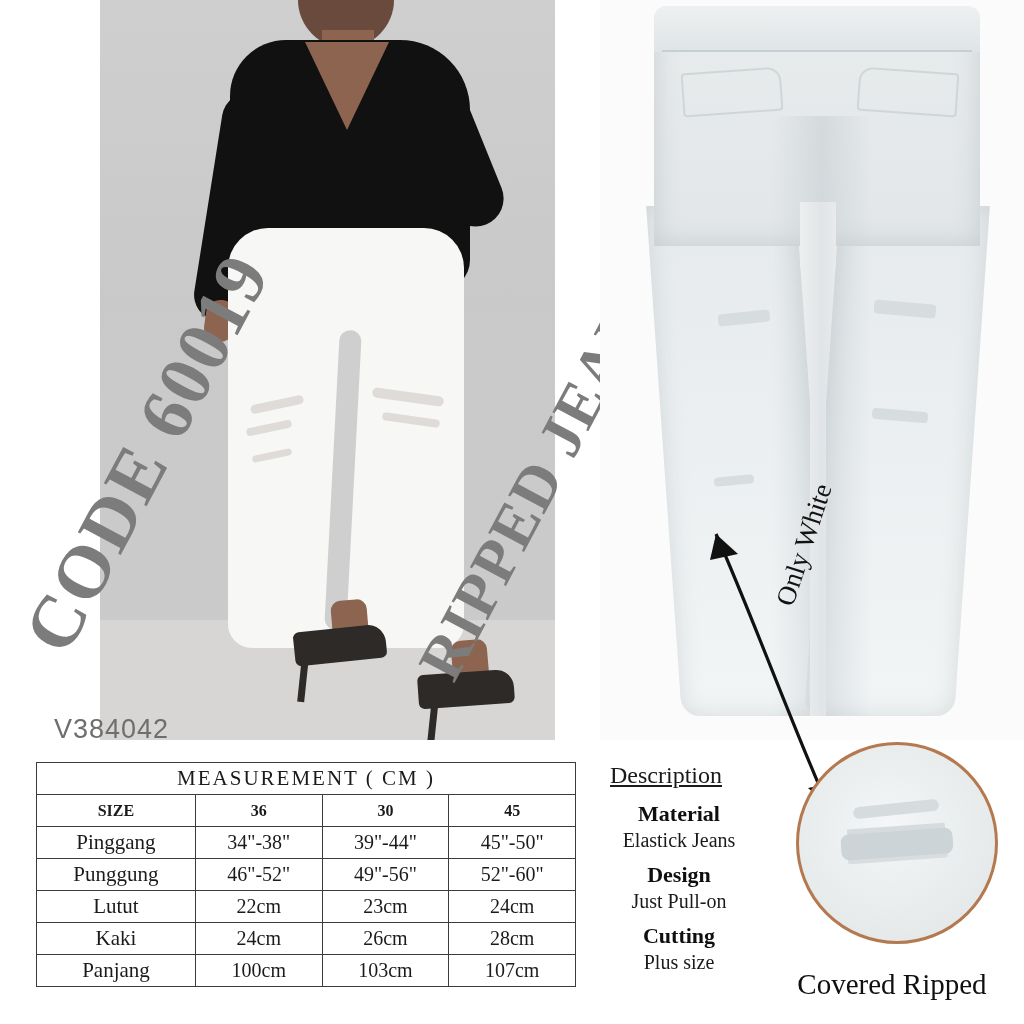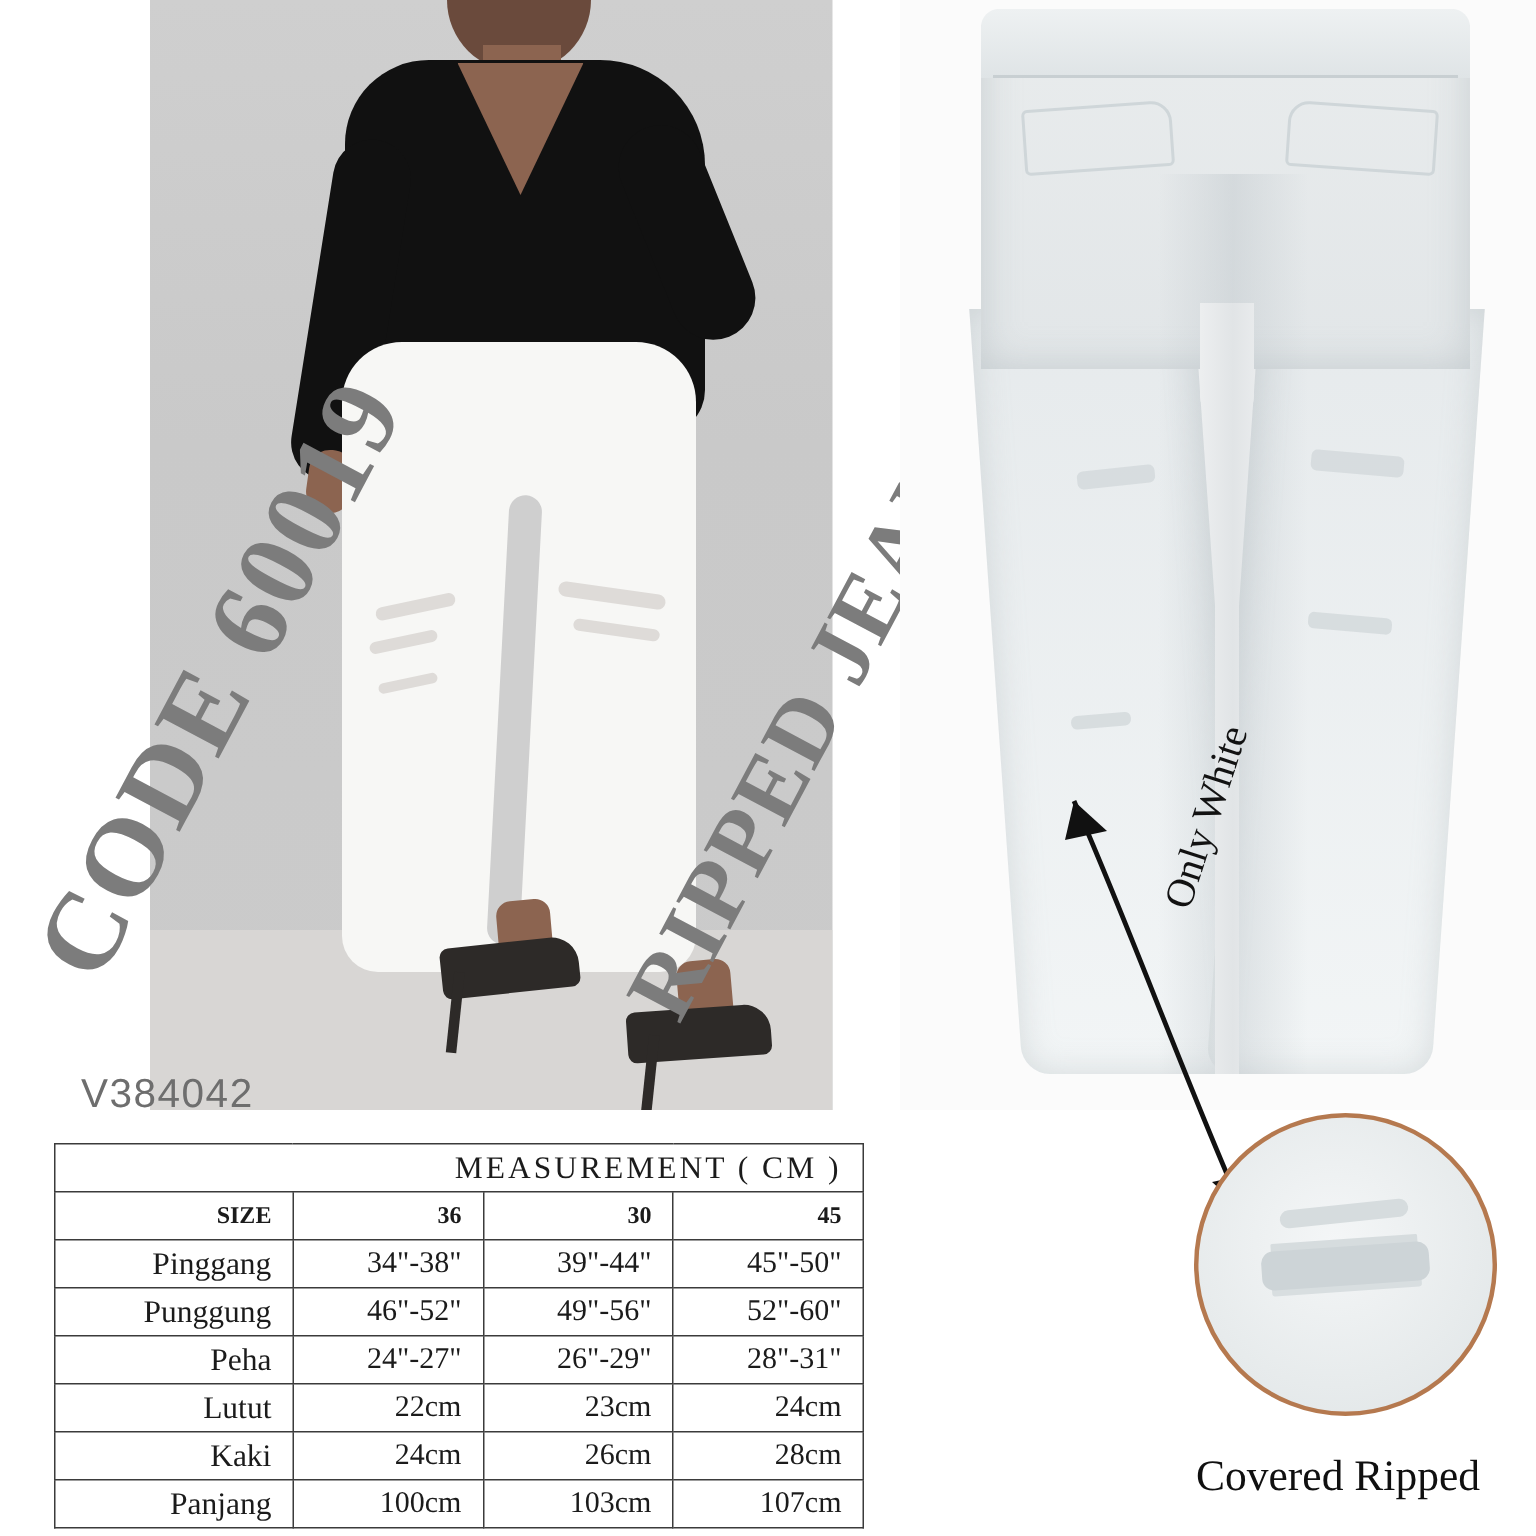--- a/index.html
+++ b/index.html
@@ -222,21 +222,21 @@
     width: 540px;
   }
   table.measure {
     border-collapse: collapse;
     width: 540px;
     font-family: "Liberation Serif", serif;
     background: #ffffff;
   }
   table.measure td, table.measure th {
     border: 1px solid #3b3b3b;
-    text-align: right;
+    text-align: center;
     font-size: 20px;
     color: #1b1b1b;
     height: 31px;
     padding: 0 14px;
     font-weight: normal;
   }
   table.measure th.main-head {
     font-size: 21px;
     letter-spacing: 2px;
     font-weight: normal;
@@ -498,26 +498,20 @@
           <td>39"-44"</td>
           <td>45"-50"</td>
         </tr>
         <tr>
           <td class="label-col">Punggung</td>
           <td>46"-52"</td>
           <td>49"-56"</td>
           <td>52"-60"</td>
         </tr>
         <tr>
-          <td class="label-col">Peha</td>
-          <td>24"-27"</td>
-          <td>26"-29"</td>
-          <td>28"-31"</td>
-        </tr>
-        <tr>
           <td class="label-col">Lutut</td>
           <td>22cm</td>
           <td>23cm</td>
           <td>24cm</td>
         </tr>
         <tr>
           <td class="label-col">Kaki</td>
           <td>24cm</td>
           <td>26cm</td>
           <td>28cm</td>
@@ -552,20 +546,32 @@
   </div>
 
   <div class="only-white">Only White</div>
 
   <svg class="arrow-svg" viewBox="0 0 220 320">
     <path d="M36 14 C 70 90, 110 200, 148 286" stroke="#111111" stroke-width="3.2" fill="none"></path>
     <path d="M36 14 L 58 34 L 30 40 Z" fill="#111111"></path>
     <path d="M148 286 L 128 268 L 156 262 Z" fill="#111111"></path>
   </svg>
 
+  <div class="desc">
+    <span class="desc-title">Description</span>
+
+    <span class="desc-h">Material</span>
+    <span class="desc-v">Elastick Jeans</span>
+
+    <span class="desc-h">Design</span>
+    <span class="desc-v">Just Pull-on</span>
+
+    <span class="desc-h">Cutting</span>
+    <span class="desc-v">Plus size</span>
+  </div>
 
   <div class="detail-circle">
     <div class="detail-rip2"></div>
     <div class="detail-rip"></div>
   </div>
 
   <div class="covered-ripped">Covered Ripped</div>
 
 </div>
 

